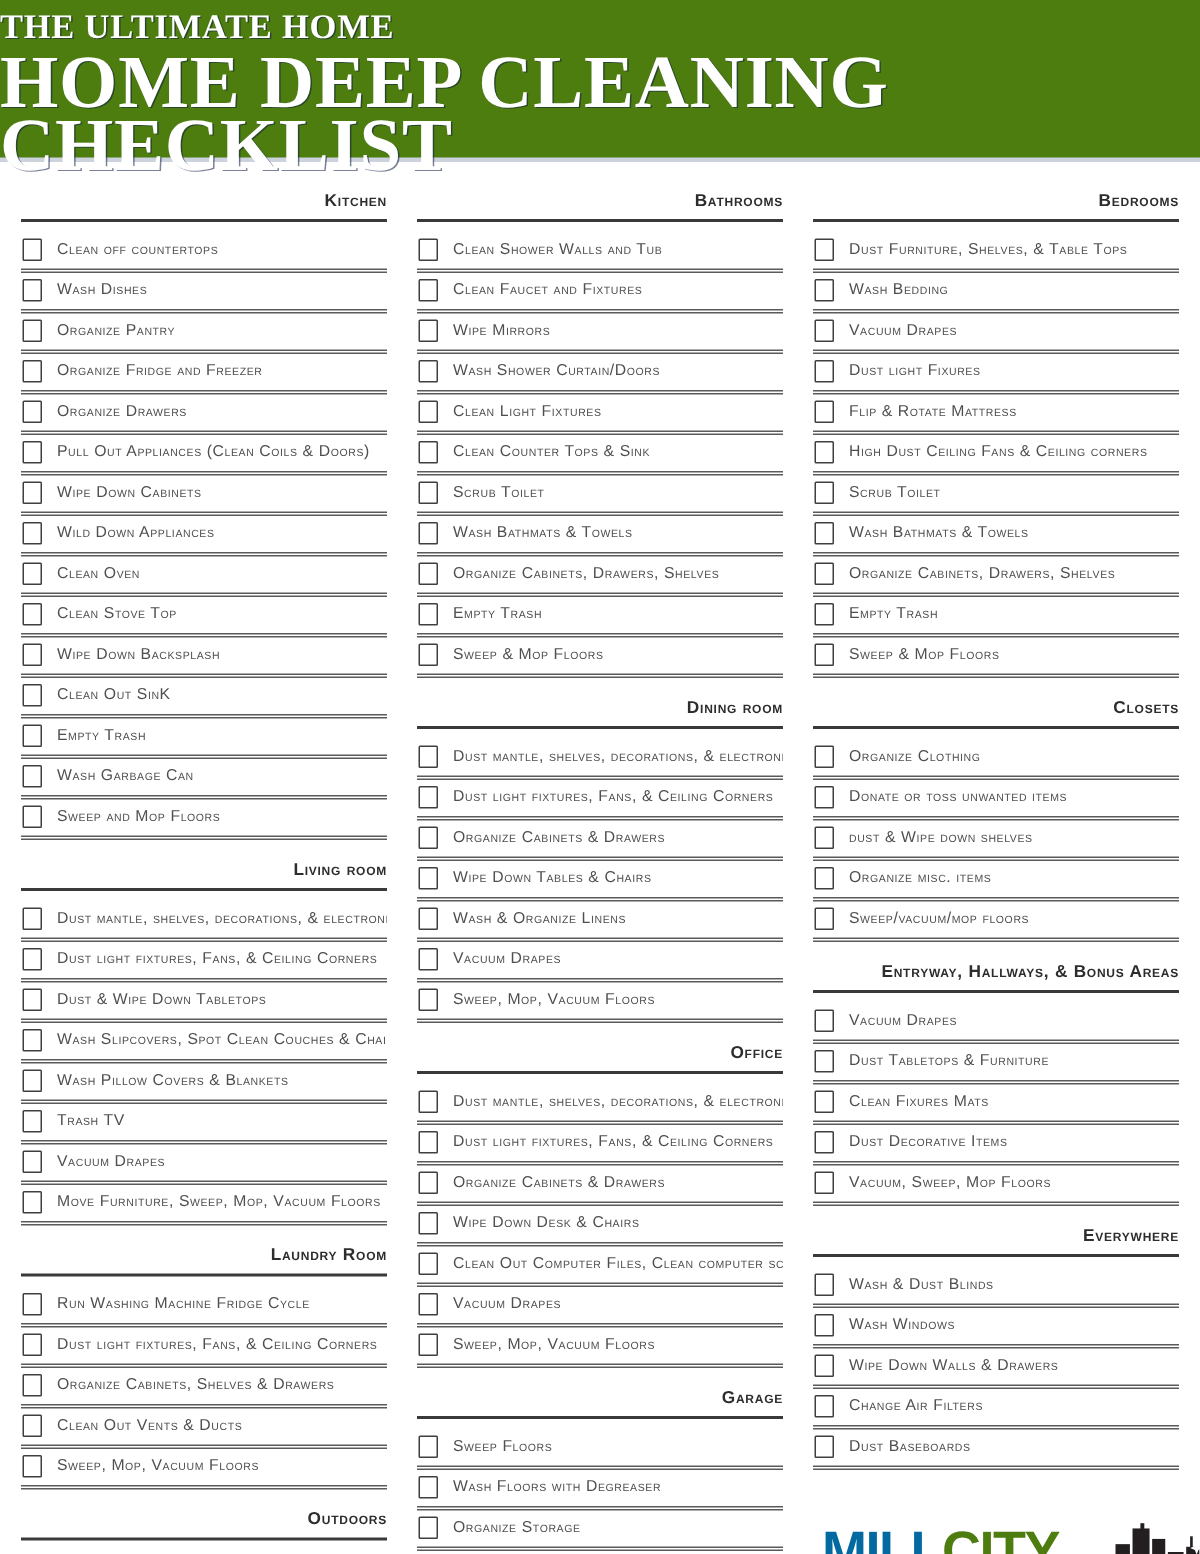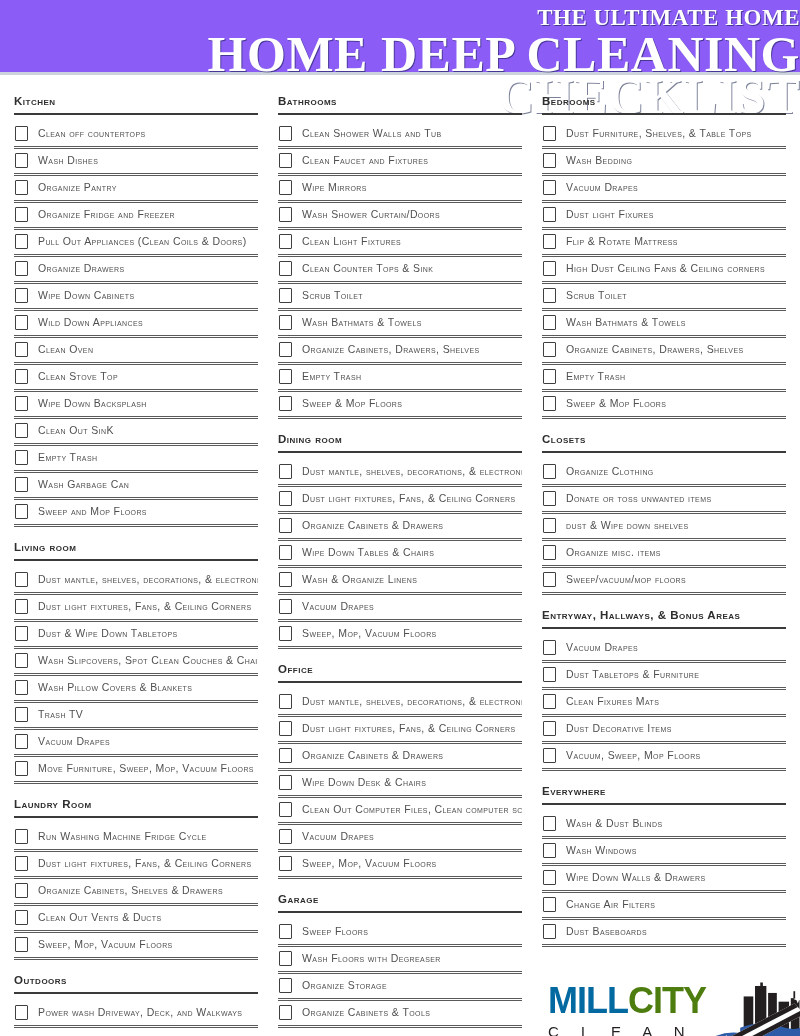--- a/index.html
+++ b/index.html
@@ -3,21 +3,21 @@
 <meta charset="utf-8">
 <style>
   html,body{margin:0;padding:0;}
   body{
     width:800px;height:1036px;overflow:hidden;background:#ffffff;
     font-family:"Liberation Sans", sans-serif;
     -webkit-font-smoothing:antialiased;
   }
   
   .band{
-    background:#8b5cf6;height:75px;text-align:right;
+    background:#4d7c0f;height:108px;text-align:left;
     border-bottom:3px solid #ccd3dd;color:#fff;
     padding-top:3px;box-sizing:border-box;
   }
   .band .sub{
     font-family:"Liberation Serif", serif;font-weight:700;
     font-size:23px;letter-spacing:.5px;line-height:30px;
     text-shadow:1px 1px 0 rgba(15,25,70,.55);
   }
   .band .main{
     font-family:"Liberation Serif", serif;font-weight:700;
@@ -26,21 +26,21 @@
   }
   
   .content{
     display:flex;gap:20px;padding:12px 14px 0 14px;box-sizing:border-box;
   }
   .col{flex:1;min-width:0;}
   .section{margin-bottom:6px;}
   .sec-head{
     font-size:11.5px;font-weight:700;color:#2d2d2d;
     font-variant:small-caps;letter-spacing:.5px;
-    padding:8px 0 5px 0;line-height:13px;
+    padding:8px 0 5px 0;line-height:13px;text-align:right;
   }
   .sec-rule{border-top:2px solid #3a3a3a;margin-bottom:7px;}
   .row{
     display:flex;align-items:center;gap:10px;
     padding:4px 0 5px 1px;
     border-bottom:3px double #5a5a5a;
   }
   .cbx{
     width:11px;height:13px;border:1.5px solid #3f3f3f;border-radius:1px;
     background:#fff;flex:0 0 auto;
@@ -92,25 +92,25 @@
         <div class="row">
           <span class="cbx"></span>
           <span class="lbl">Organize Pantry</span>
         </div>
         <div class="row">
           <span class="cbx"></span>
           <span class="lbl">Organize Fridge and Freezer</span>
         </div>
         <div class="row">
           <span class="cbx"></span>
+          <span class="lbl">Organize Drawers</span>
+        </div>
+        <div class="row">
+          <span class="cbx"></span>
           <span class="lbl">Pull Out Appliances (Clean Coils &amp; Doors)</span>
-        </div>
-        <div class="row">
-          <span class="cbx"></span>
-          <span class="lbl">Organize Drawers</span>
         </div>
         <div class="row">
           <span class="cbx"></span>
           <span class="lbl">Wipe Down Cabinets</span>
         </div>
         <div class="row">
           <span class="cbx"></span>
           <span class="lbl">Wild Down Appliances</span>
         </div>
         <div class="row">

